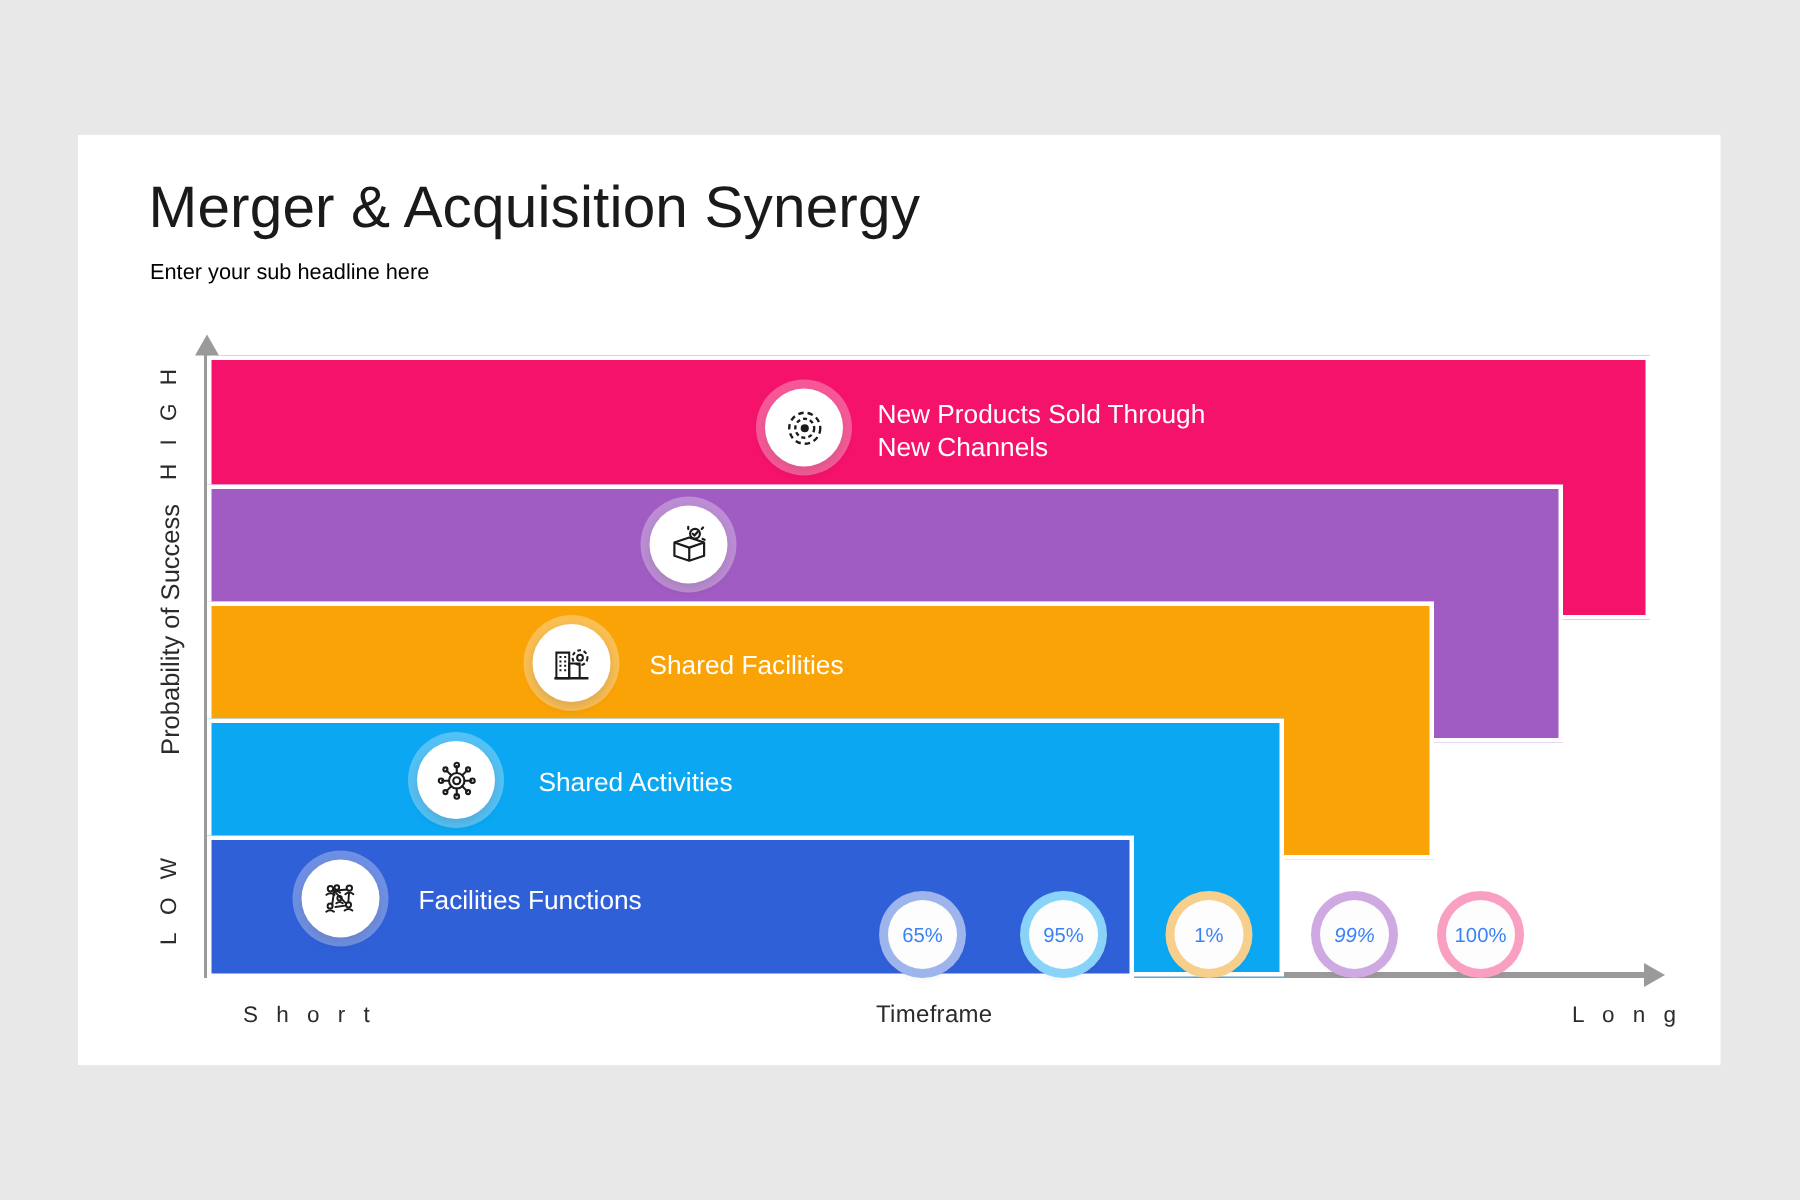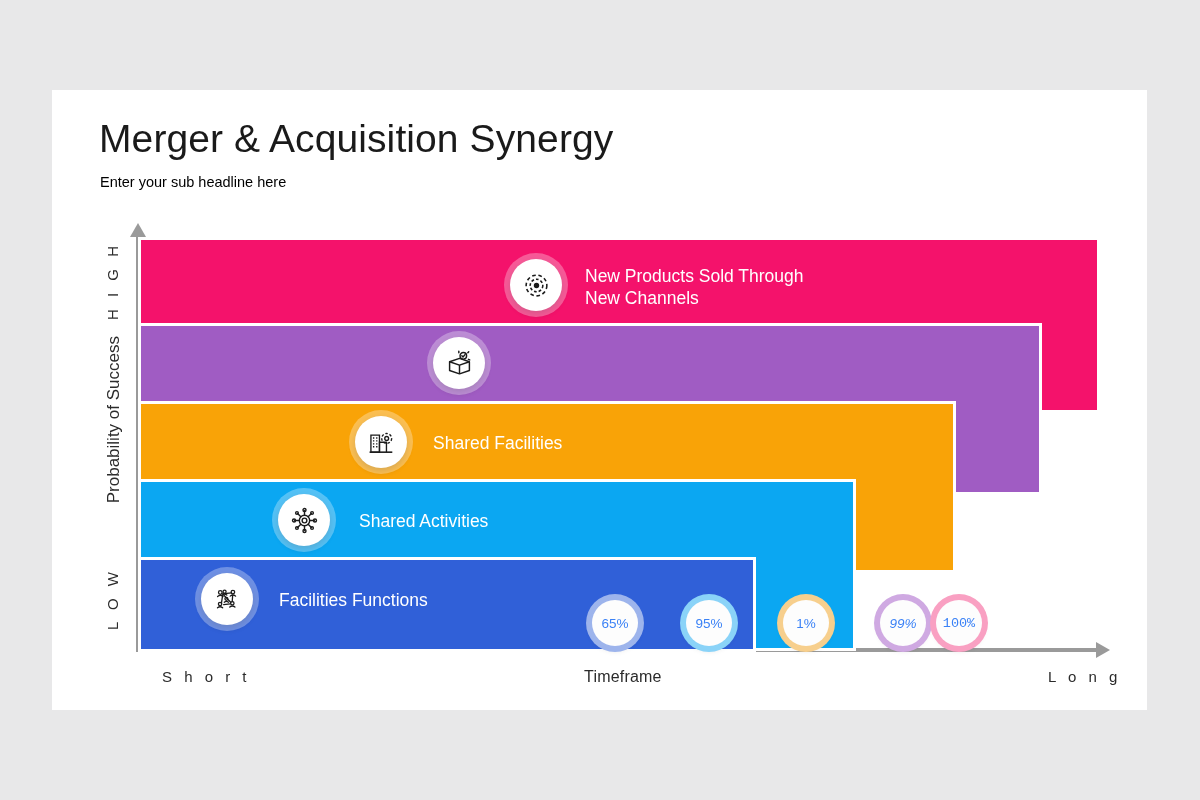--- a/index.html
+++ b/index.html
@@ -297,16 +297,16 @@
     </div>
 
     <div class="pct-badge" style="left:540px; box-shadow:0 0 0 6px #9db4ec, 0 3px 7px rgba(0,0,0,0.22);">65%</div>
 
     <div class="pct-badge" style="left:634px; box-shadow:0 0 0 6px #8ad3f8, 0 3px 7px rgba(0,0,0,0.22);">95%</div>
 
     <div class="pct-badge" style="left:731px; box-shadow:0 0 0 6px #f7cf8d, 0 3px 7px rgba(0,0,0,0.22);">1%</div>
 
     <div class="pct-badge" style="left:828px; box-shadow:0 0 0 6px #cfa9e2, 0 3px 7px rgba(0,0,0,0.22);font-style:italic;">99%</div>
 
-    <div class="pct-badge" style="left:884px; box-shadow:0 0 0 6px #f9a0c2, 0 3px 7px rgba(0,0,0,0.22);font-family:Liberation Mono, monospace;">100%</div>
+    <div class="pct-badge" style="left:912px; box-shadow:0 0 0 6px #f9a0c2, 0 3px 7px rgba(0,0,0,0.22);">100%</div>
 
   </div>
 </div>
 
 </body></html>

